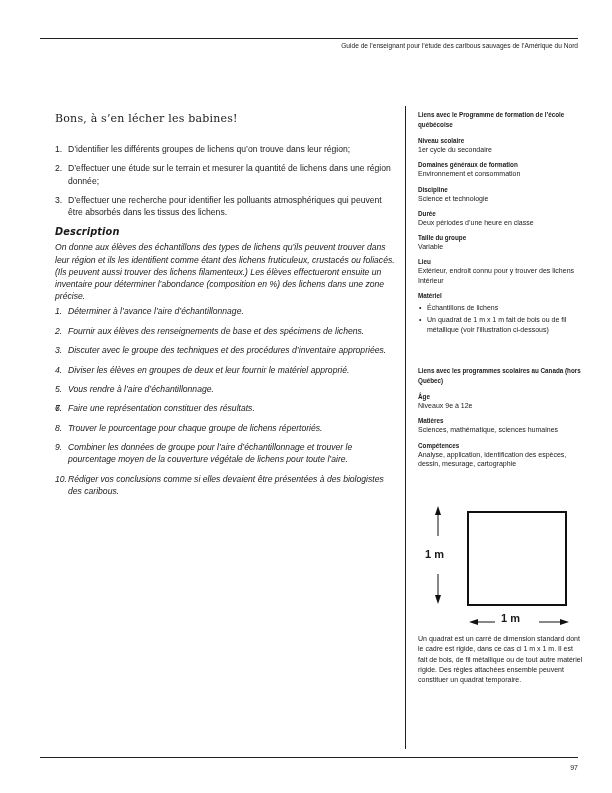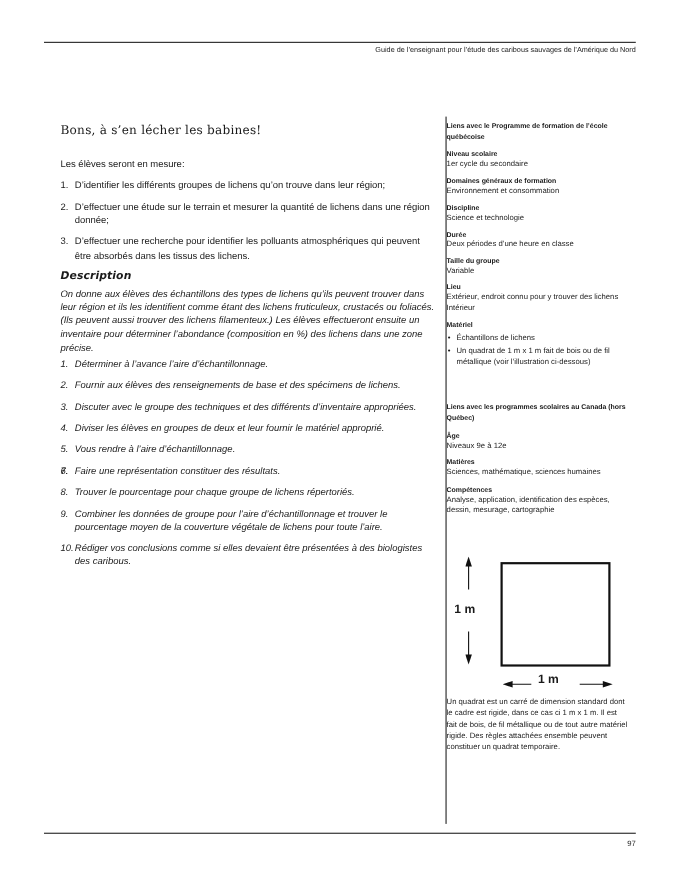--- a/index.html
+++ b/index.html
@@ -12,21 +12,21 @@
 
   .main { position:absolute; left:55px; top:112px; width:340px; }
   .title { font-family:"DejaVu Serif", serif; font-size:11px; font-weight:normal; margin:0 0 18px 0; letter-spacing:0.2px; }
   .h2 { font-family:"DejaVu Sans", sans-serif; font-weight:bold; font-size:9.8px; margin:0 0 4px 0; letter-spacing:0.1px;}
   .p { font-size:8.6px; line-height:12.2px; margin:0; }
   ol.list { list-style:none; margin:0; padding:0; }
   ol.list li { position:relative; padding-left:13px; font-size:8.6px; line-height:12.2px; margin-top:7.2px; }
   ol.list li .num { position:absolute; left:0; top:0; }
   .sec { margin-top:8px;font-style:italic; }
 
-  .sidebar { position:absolute; left:405px; top:106px; bottom:44px; width:170px; border-left:1px solid #222; }
+  .sidebar { position:absolute; left:405px; top:106px; bottom:44px; width:170px; border-left:1px solid #222; padding-left:12px; }
   .sb-head { font-weight:bold; font-size:6.3px; line-height:10px; margin:4px 0 0 0; }
   .sb-label { font-weight:bold; font-size:6.3px; line-height:9px; margin-top:6px; }
   .sb-val { font-size:7px; line-height:9.3px; }
   .sb-bullets { list-style:none; padding:0; margin:0; }
   .sb-bullets li { position:relative; padding-left:9px; font-size:7px; line-height:9.3px; margin-top:3px; }
   .sb-bullets li .bul { position:absolute; left:1px; top:0; }
   .sb-group2 { margin-top:32px; }
   .diagram { position:relative; width:130px; height:120px; margin-top:18px; margin-left:3px; }
   .quadrat { position:absolute; left:46px; top:25px; width:96px; height:91px; border:2.4px solid #111; }
   .dim-label { position:absolute; font-weight:bold; font-size:11px; font-family:"Liberation Sans", sans-serif; }
@@ -35,38 +35,37 @@
 </head>
 <body>
 
 <div class="hr-top"></div>
 <div class="running-head">Guide de l’enseignant pour l’étude des caribous sauvages de l’Amérique du Nord</div>
 
 <div class="main">
   <h1 class="title">Bons, à s’en lécher les babines!</h1>
 
   <section>
-    <p class="p">Les élèves seront en mesure:</p>
     <ol class="list">
       <li><span class="num">1.</span><span>D’identifier les différents groupes de lichens qu’on trouve dans leur région;</span></li>
       <li><span class="num">2.</span><span>D’effectuer une étude sur le terrain et mesurer la quantité de lichens dans une région donnée;</span></li>
       <li><span class="num">3.</span><span>D’effectuer une recherche pour identifier les polluants atmosphériques qui peuvent être absorbés dans les tissus des lichens.</span></li>
     </ol>
   </section>
 
   <section class="sec">
     <h2 class="h2">Description</h2>
     <p class="p">On donne aux élèves des échantillons des types de lichens qu’ils peuvent trouver dans leur région et ils les identifient comme étant des lichens fruticuleux, crustacés ou foliacés. (Ils peuvent aussi trouver des lichens filamenteux.) Les élèves effectueront ensuite un inventaire pour déterminer l’abondance (composition en %) des lichens dans une zone précise.</p>
   </section>
 
   <section class="sec">
     <ol class="list" style="margin-top:-5px;">
       <li><span class="num">1.</span><span>Déterminer à l’avance l’aire d’échantillonnage.</span></li>
       <li><span class="num">2.</span><span>Fournir aux élèves des renseignements de base et des spécimens de lichens.</span></li>
-      <li><span class="num">3.</span><span>Discuter avec le groupe des techniques et des différents d’inventaire appropriées.</span></li>
+      <li><span class="num">3.</span><span>Discuter avec le groupe des techniques et des procédures d’inventaire appropriées.</span></li>
       <li><span class="num">4.</span><span>Diviser les élèves en groupes de deux et leur fournir le matériel approprié.</span></li>
       <li><span class="num">5.</span><span>Vous rendre à l’aire d’échantillonnage.</span></li>
       <li><span class="num">6.</span></li>
       <li><span class="num">7.</span><span>Faire une représentation constituer des résultats.</span></li>
       <li><span class="num">8.</span><span>Trouver le pourcentage pour chaque groupe de lichens répertoriés.</span></li>
       <li><span class="num">9.</span><span>Combiner les données de groupe pour l’aire d’échantillonnage et trouver le pourcentage moyen de la couverture végétale de lichens pour toute l’aire.</span></li>
       <li><span class="num">10.</span><span>Rédiger vos conclusions comme si elles devaient être présentées à des biologistes des caribous.</span></li>
     </ol>
   </section>
 </div>

